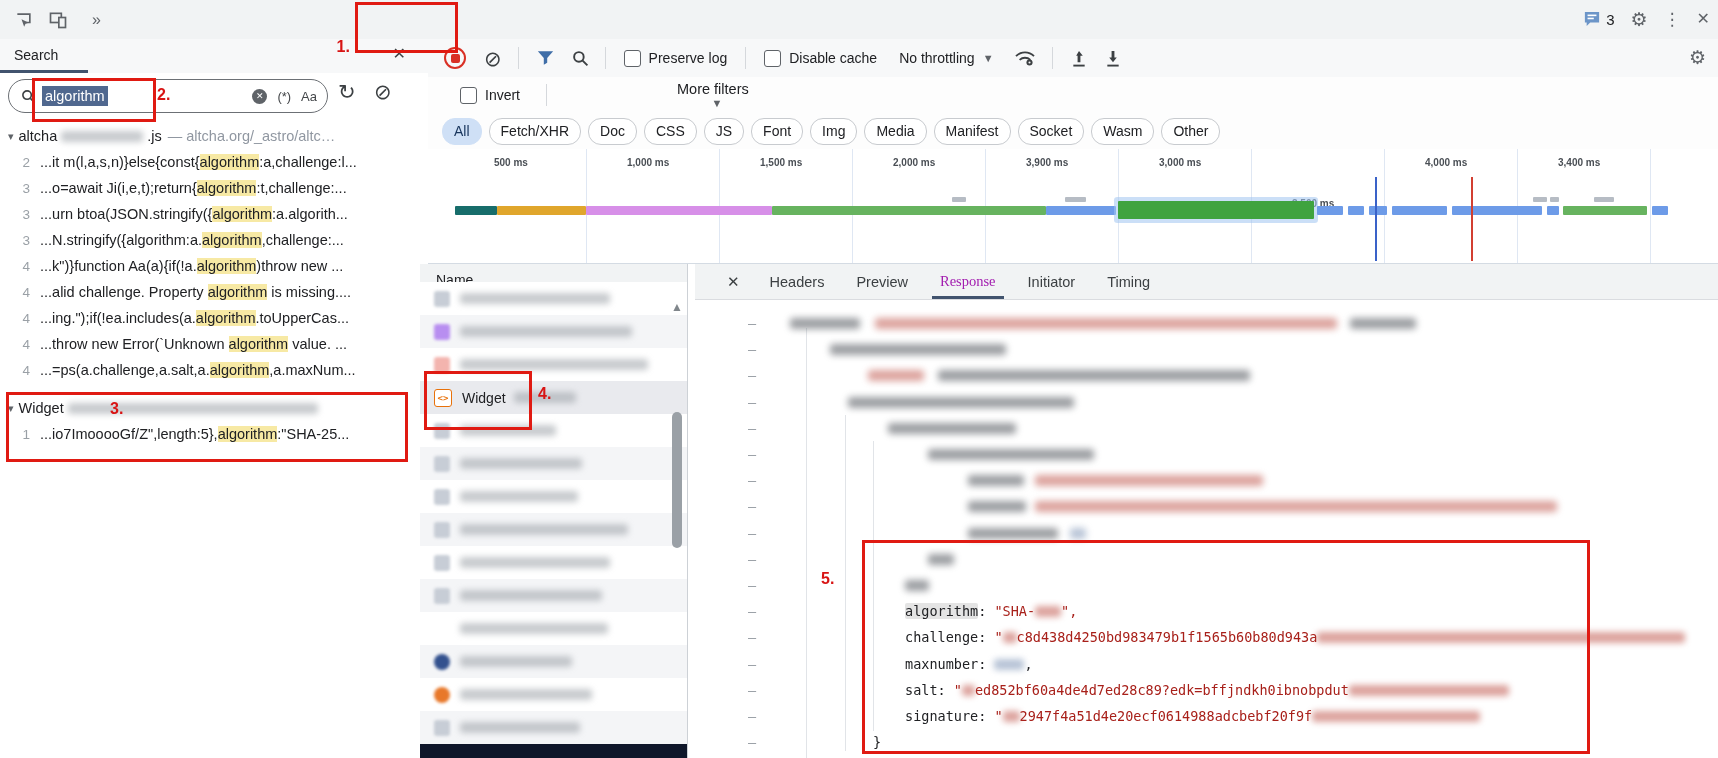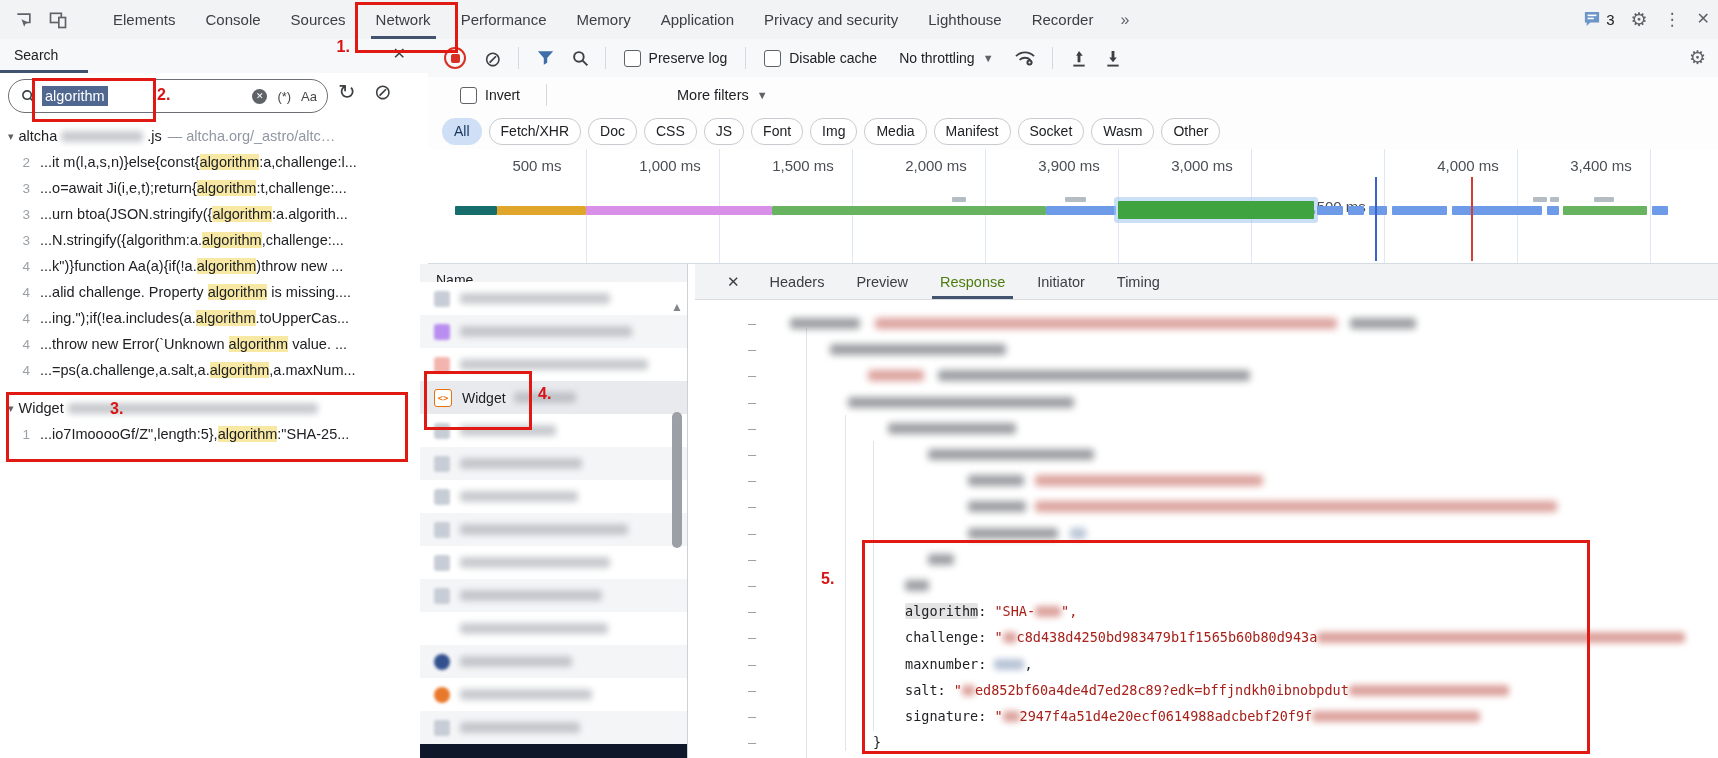--- a/index.html
+++ b/index.html
@@ -55,29 +55,29 @@
   .tool{display:flex;align-items:center;justify-content:center;color:#3c4043;margin-left:18px;}
   .cbx{width:15px;height:15px;border:1.6px solid #5f6368;border-radius:3px;background:#fff;flex:none;}
   .cbx-label{font-size:14px;color:#202124;margin-left:8px;}
   .throttle{font-size:14px;color:#202124;margin-left:22px;}
   .caret{font-size:11px;color:#5f6368;margin-left:8px;}
   #net-gear{position:absolute;right:12px;top:9px;}
   #filter-row{position:absolute;left:428px;top:77px;width:1290px;height:36px;background:#fdfdfd;display:flex;align-items:center;}
   #filter-pill{margin-left:10px;width:884px;height:27px;background:#f1f3f4;border-radius:14px;display:flex;align-items:center;color:#5f6368;font-size:14px;}
   #filter-pill svg{margin:0 8px 0 12px;}
   #invert-wrap{display:flex;align-items:center;margin-left:32px;}
-  #morefilters{display:flex;align-items:center;margin-left:130px;font-size:14.5px;color:#202124;}
+  #morefilters{display:flex;align-items:center;margin-left:130px;font-size:14.5px;color:#202124;flex-direction:column;}
   #pill-row{position:absolute;left:428px;top:113px;width:1290px;height:36px;background:#fdfdfd;display:flex;align-items:center;gap:7px;padding-left:14px;box-sizing:border-box;}
   .tpill{height:25px;display:flex;align-items:center;padding:0 11px;border:1px solid #c8cbcf;border-radius:13px;font-size:14px;color:#202124;background:#fff;}
   .tpill.sel{background:#cfe0f6;border-color:#cfe0f6;color:#17345c;}
 
   
   #overview{position:absolute;left:428px;top:149px;width:1290px;height:114px;background:#fff;border-bottom:1px solid #d4dbe3;overflow:hidden;}
   .gridline{position:absolute;top:0;width:1px;height:114px;background:#dfe7f3;}
-  .ticklab{position:absolute;top:8px;width:86px;text-align:center;font-size:15px;color:#4a4f55;}
+  .ticklab{position:absolute;top:8px;width:86px;text-align:left;font-size:10px;color:#4a4f55;font-weight:bold;}
   .ovbar{position:absolute;top:57px;height:9px;border-radius:1px;}
   .ovdash{position:absolute;top:48px;height:5px;background:#b6bcc4;border-radius:1px;}
   .evline{position:absolute;top:28px;height:84px;width:1.5px;}
 
   
   #req-table{position:absolute;left:420px;top:264px;width:267px;height:572px;background:#0f172a;border-right:1px solid #cdd1d6;overflow:hidden;}
   #req-head{position:absolute;left:0;top:0;width:100%;height:33px;background:#f1f3f4;border-bottom:1px solid #dadce0;box-sizing:border-box;display:flex;align-items:center;}
   #req-head span{font-size:14px;color:#202124;margin-left:16px;}
   .rrow{position:absolute;left:0;width:100%;height:33px;display:flex;align-items:center;overflow:hidden;}
   .rrow .ric{width:16px;height:16px;border-radius:3px;margin:0 10px 0 14px;flex:none;filter:blur(1.5px);}
@@ -88,21 +88,21 @@
   .rrow .rlabel{font-size:14px;color:#202124;margin-right:8px;white-space:nowrap;}
   #req-scroll-track{position:absolute;right:3px;top:35px;width:14px;height:457px;}
   #req-scroll-up{position:absolute;right:4px;top:36px;font-size:12px;color:#80868b;}
   #req-scroll-thumb{position:absolute;right:5px;top:148px;width:10px;height:136px;border-radius:5px;background:#9aa0a6;}
 
   
   #detail{position:absolute;left:695px;top:264px;width:1023px;height:494px;background:#fff;}
   #detail-tabs{position:absolute;left:0;top:0;width:100%;height:36px;background:#f1f3f4;border-bottom:1px solid #dadce0;box-sizing:border-box;display:flex;align-items:stretch;}
   #detail-close{display:flex;align-items:center;padding:0 14px 0 32px;font-size:15px;color:#3c4043;}
   .dtab{position:relative;display:flex;align-items:center;padding:0 16px;font-size:14.5px;color:#3c4043;white-space:nowrap;}
-  .dtab.selected{color:#4d7c0f;}
+  .dtab.selected{color:#a21caf;font-family:Liberation Serif, serif;}
   .dtab.selected::after{content:"";position:absolute;left:8px;right:8px;bottom:0;height:3px;background:#41536e;}
   #response-code{position:absolute;left:0;top:36px;width:1023px;height:458px;overflow:hidden;
     font-family:"DejaVu Sans Mono","Liberation Mono",monospace;font-size:13.5px;}
   .codeline{position:absolute;left:0;width:100%;height:26px;line-height:26px;white-space:nowrap;}
   .gut{position:absolute;left:48px;width:18px;text-align:center;color:#9aa0a6;}
   .lineflow{position:absolute;white-space:pre;}
   .ck{color:#202124;}
   .ck.hl{background:#e4e4e4;border-radius:2px;}
   .cs{color:#a8201a;}
   .cp{color:#202124;}
@@ -129,32 +129,20 @@
             <path d="M9 11l3.2 9 1.6-3.6 3.8-1.2z" fill="#5f6368"></path>
           </svg>
       </span>
       <span class="ticon">
         <svg width="20" height="20" viewBox="0 0 24 24">
             <rect x="3" y="4" width="13" height="11" fill="none" stroke="#5f6368" stroke-width="2"></rect>
             <rect x="13" y="9" width="8" height="12" fill="#f1f3f4" stroke="#5f6368" stroke-width="2"></rect>
           </svg>
       </span>
     </div>
-    <div id="main-tabs">
-        <div class="tab" id="tab-elements">Elements</div>
-        <div class="tab" id="tab-console">Console</div>
-        <div class="tab" id="tab-sources">Sources</div>
-        <div class="tab selected" id="tab-network">Network</div>
-        <div class="tab" id="tab-performance">Performance</div>
-        <div class="tab" id="tab-memory">Memory</div>
-        <div class="tab" id="tab-application">Application</div>
-        <div class="tab" id="tab-privacy-and-security">Privacy and security</div>
-        <div class="tab" id="tab-lighthouse">Lighthouse</div>
-        <div class="tab" id="tab-recorder">Recorder</div>
-      </div>
     <div id="tab-overflow">»</div>
     <div id="tabbar-right">
       <span class="issues">
         <svg width="18" height="16" viewBox="0 0 20 18">
             <path d="M2 1h16v12H8l-4 4v-4H2z" fill="#6c95c8"></path>
             <rect x="5" y="4" width="10" height="1.8" fill="#fff"></rect>
             <rect x="5" y="7.5" width="7" height="1.8" fill="#fff"></rect>
           </svg>
         <span>3</span>
       </span>

